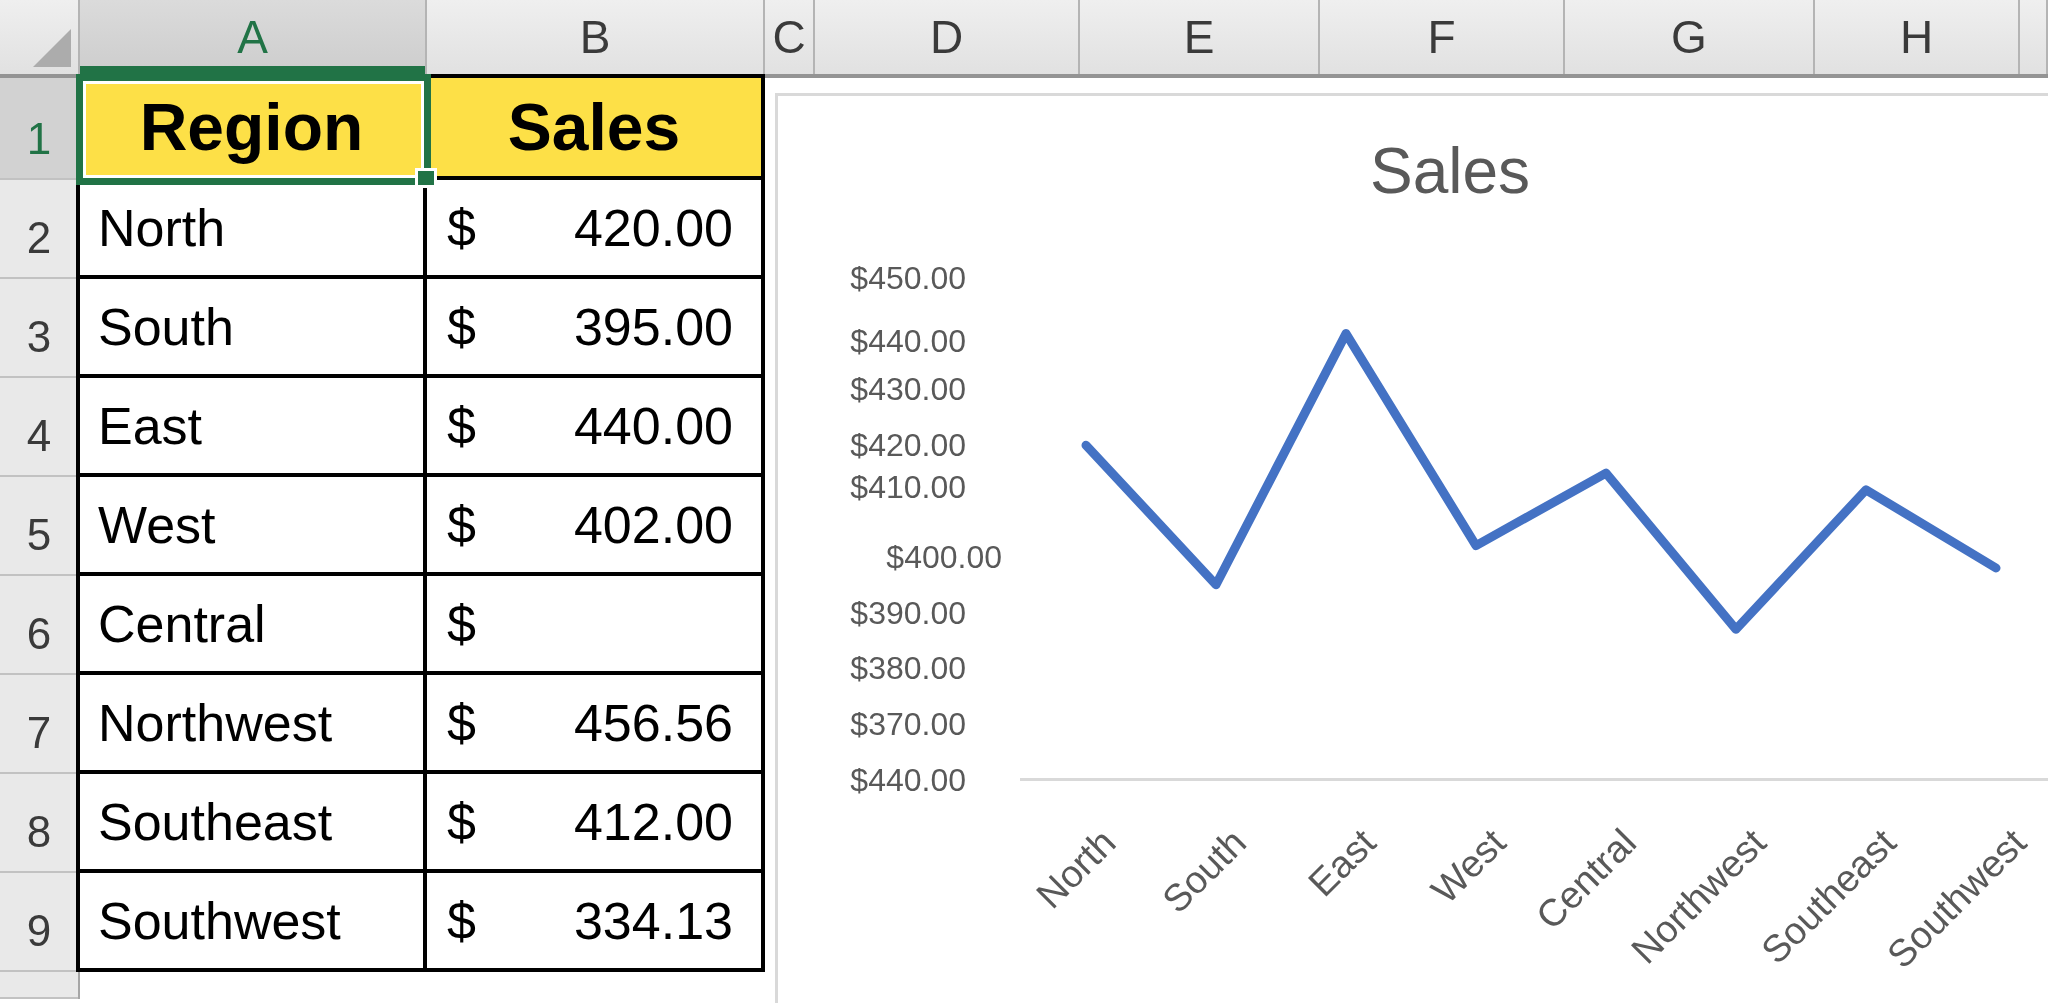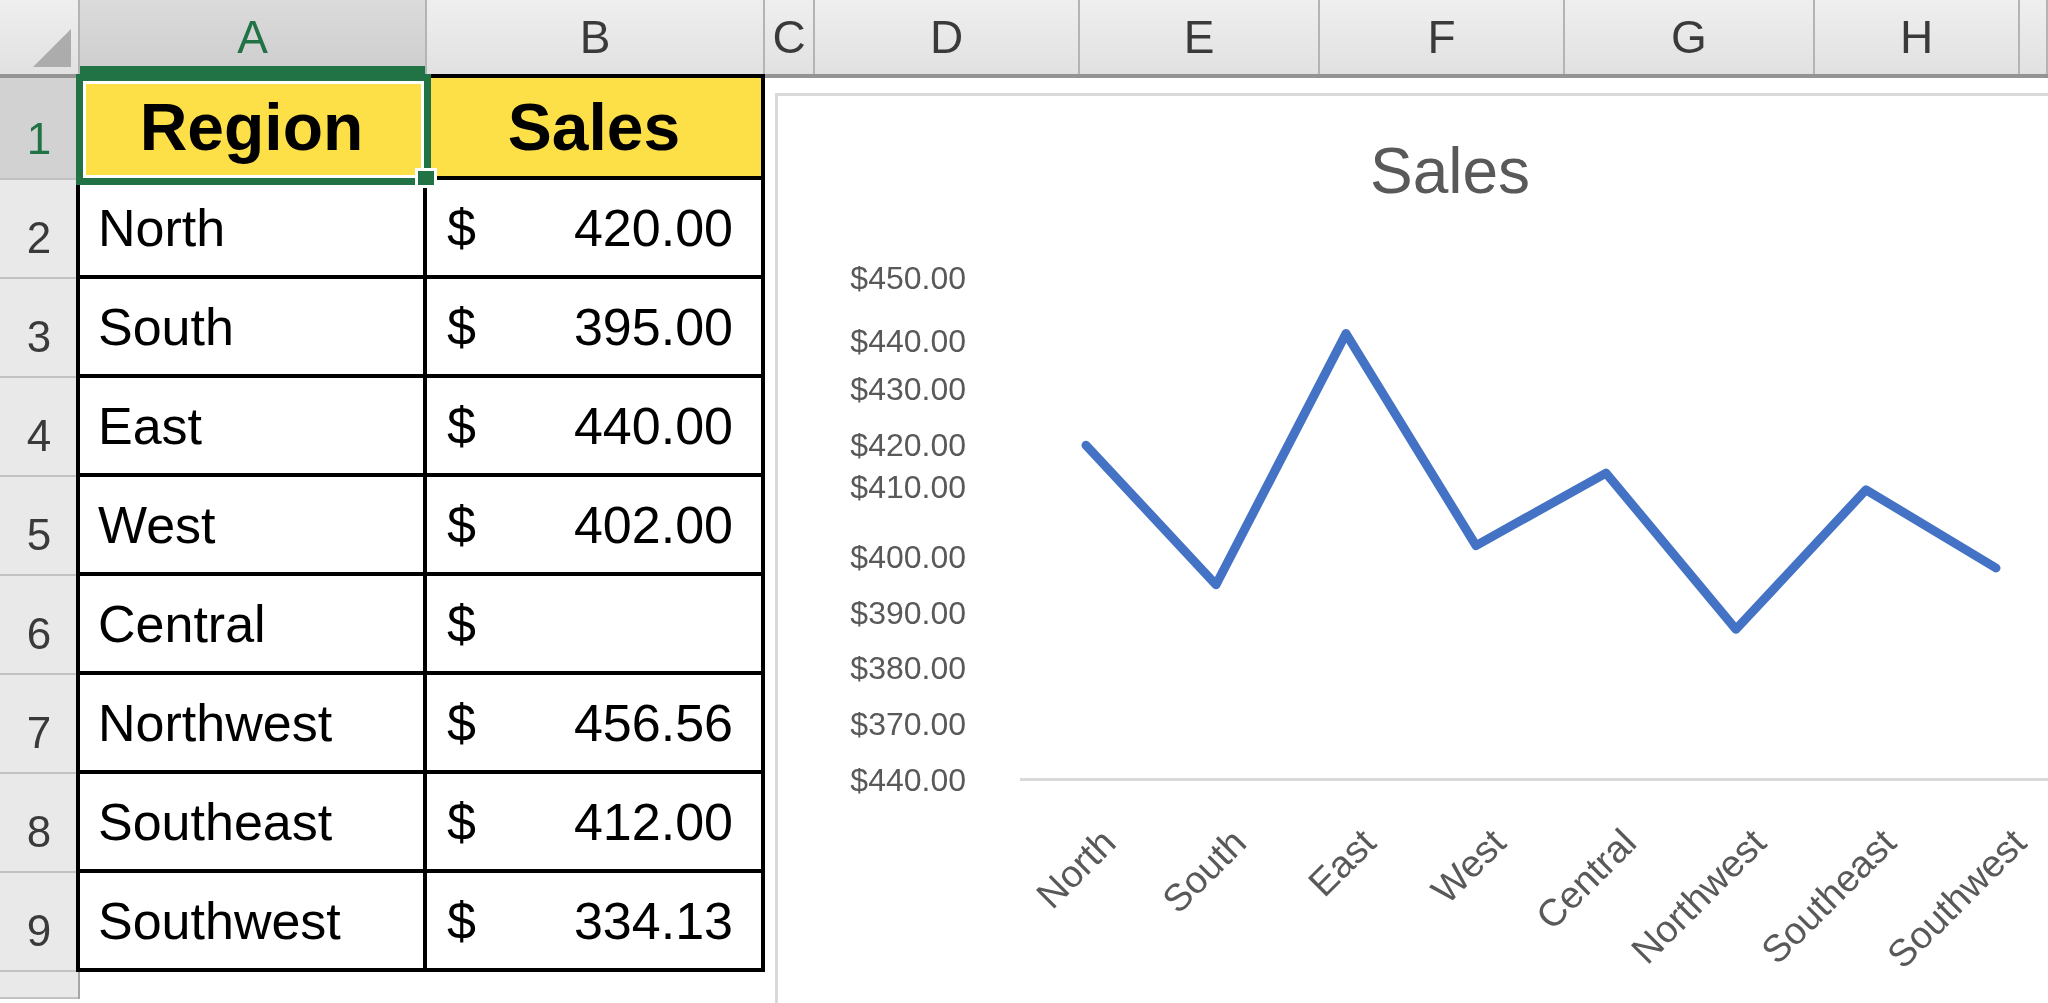--- a/index.html
+++ b/index.html
@@ -141,21 +141,21 @@
   <div id="fill-handle"></div>
 
   <div id="chart">
     <div id="chart-title">Sales</div>
     <div id="yticks">
         <div class="ytick" style="top: 157.8px;">$450.00</div>
         <div class="ytick" style="top: 221px;">$440.00</div>
         <div class="ytick" style="top: 269.4px;">$430.00</div>
         <div class="ytick" style="top: 325.2px;">$420.00</div>
         <div class="ytick" style="top: 367px;">$410.00</div>
-        <div class="ytick" style="top: 436.8px;">$400.00</div>
+        <div class="ytick" style="top: 436.8px; margin-left: 36px;">$400.00</div>
         <div class="ytick" style="top: 492.6px;">$390.00</div>
         <div class="ytick" style="top: 548.4px;">$380.00</div>
         <div class="ytick" style="top: 604.2px; text-align: right;">$370.00</div>
         <div class="ytick" style="top: 660px;">$440.00</div>
       </div>
     <div id="axis-line" style="left: 242px; top: 682px; width: 1108px; background: rgb(217, 217, 217);"></div>
     <svg id="line-svg" width="1350" height="960" viewBox="0 0 1350 960">
         <polyline points="308,349.2 438,488.7 568,237.6 698,449.6 828,377.1 958,533.3 1088,393.8 1218,472.0" fill="none" stroke="#4472C4" stroke-width="9" stroke-linejoin="round" stroke-linecap="round"></polyline>
       </svg>
     <div id="xlabels">

